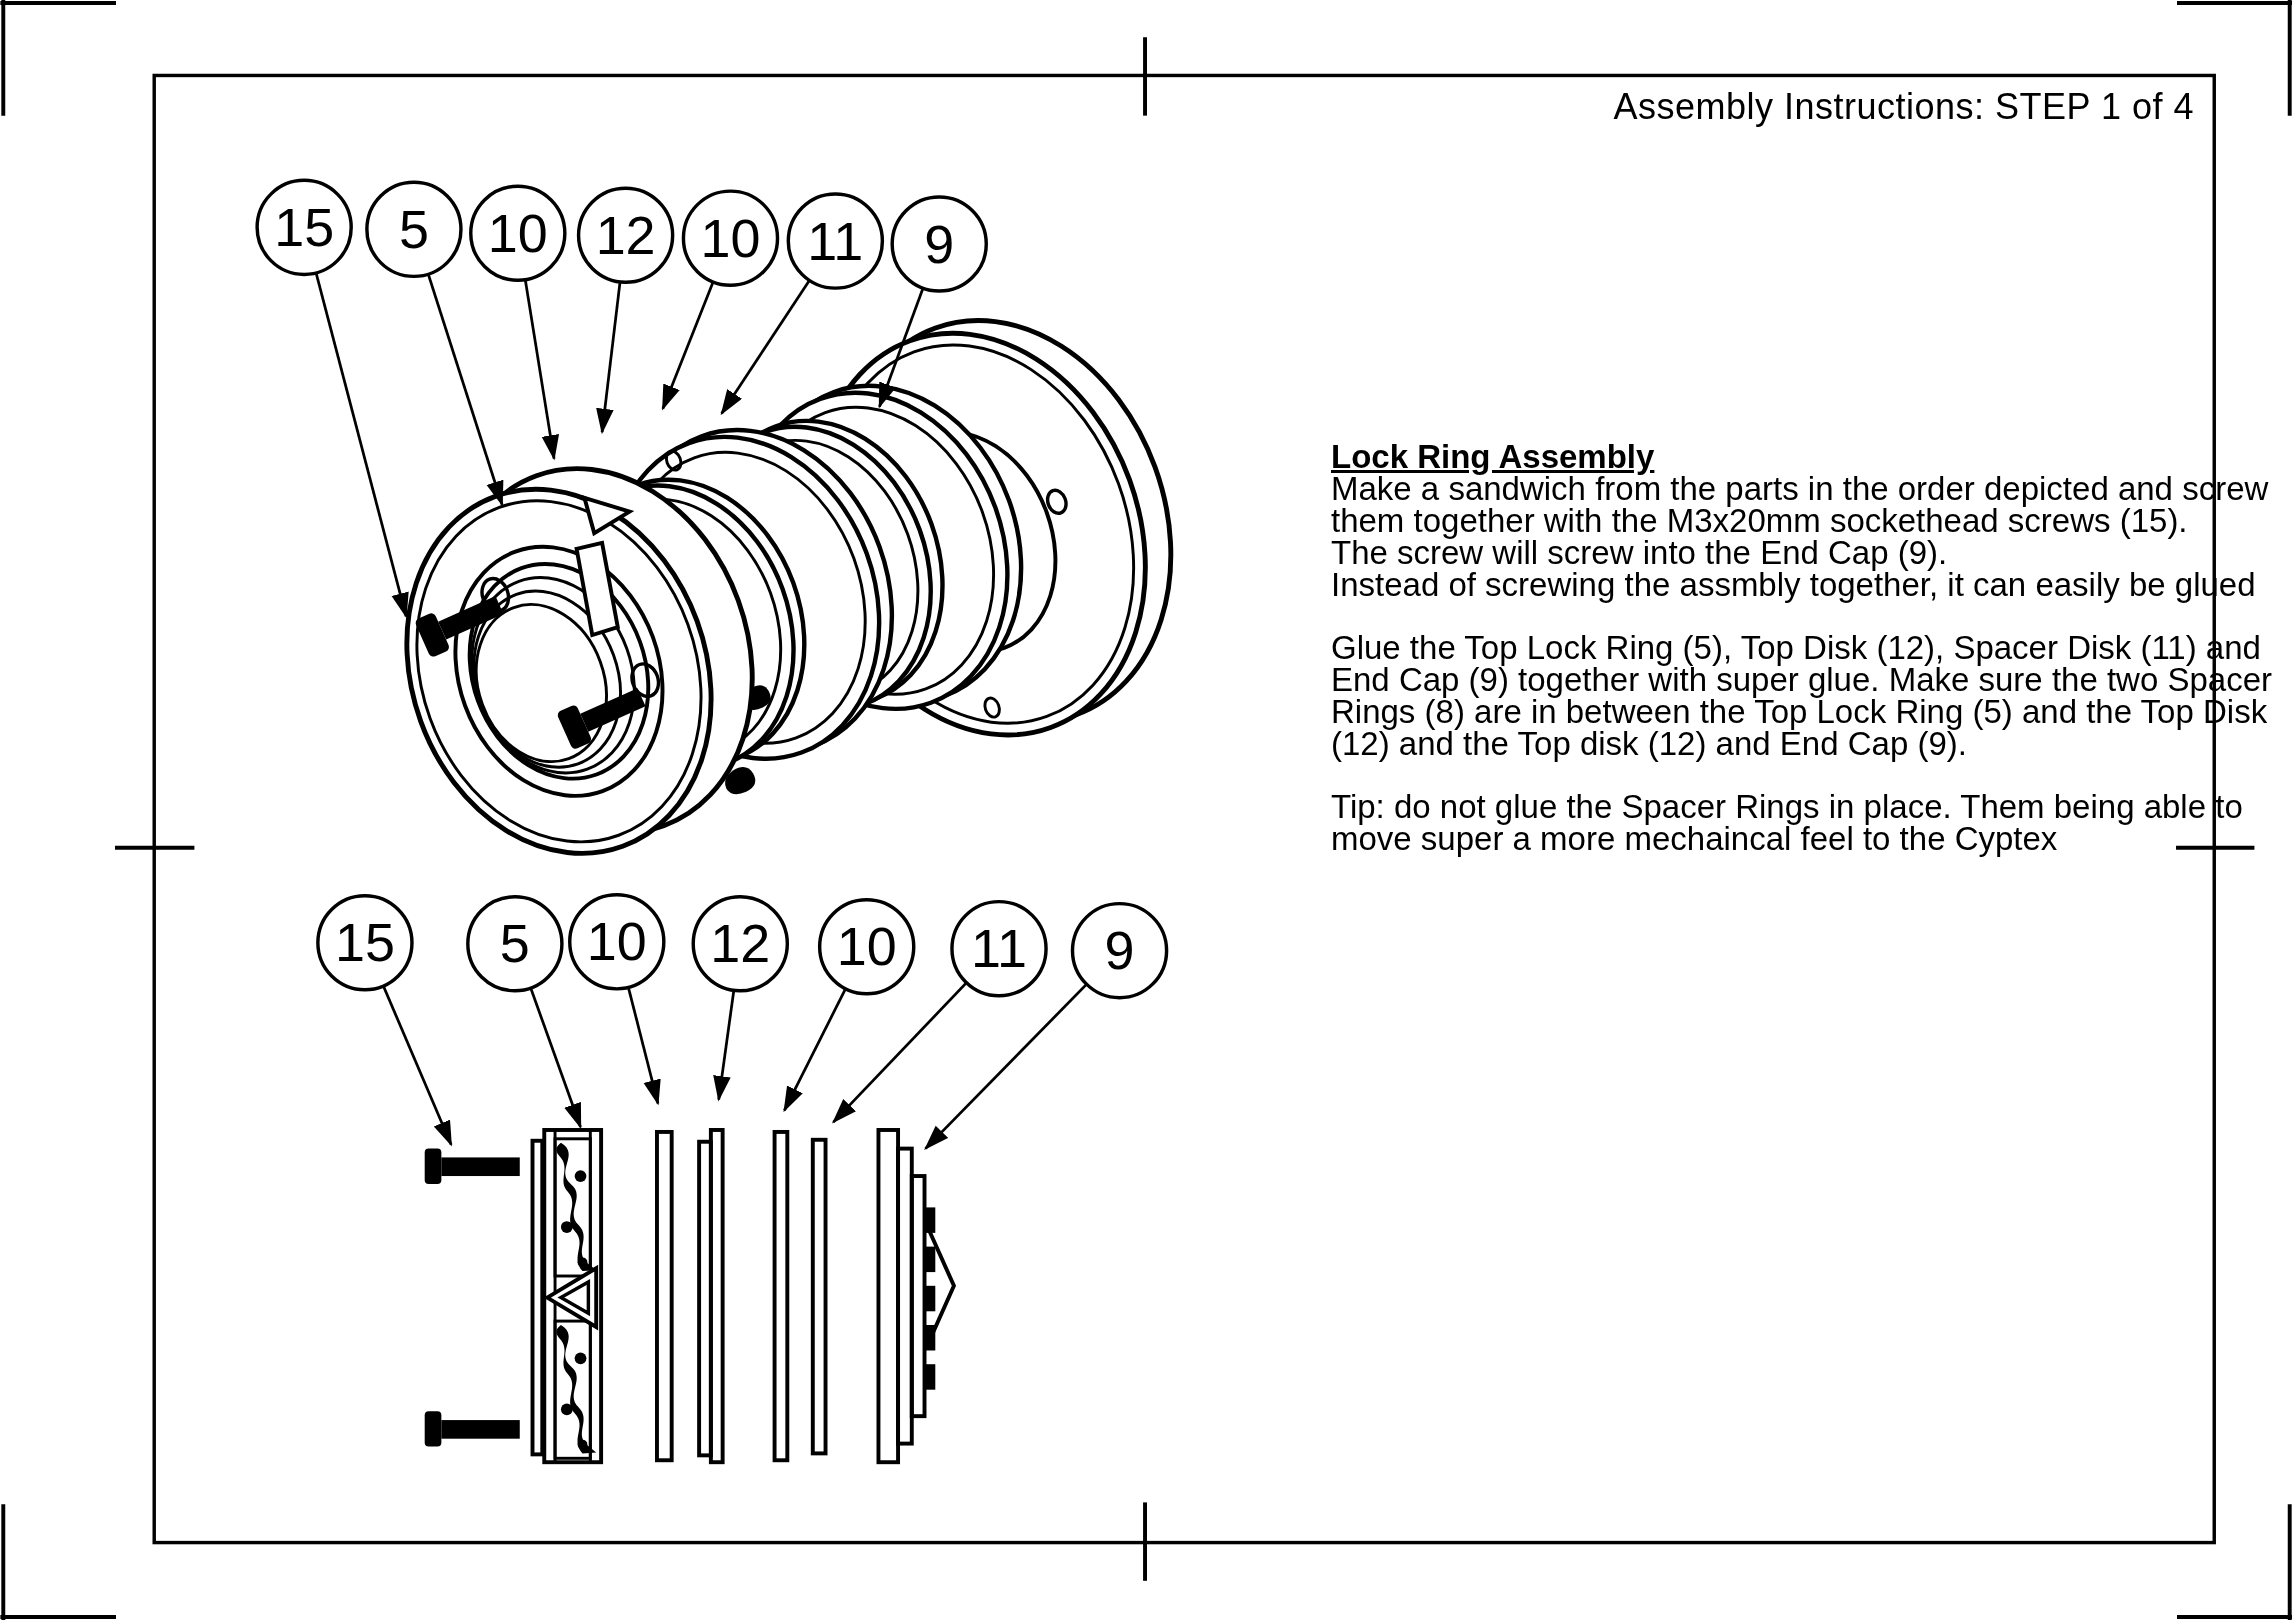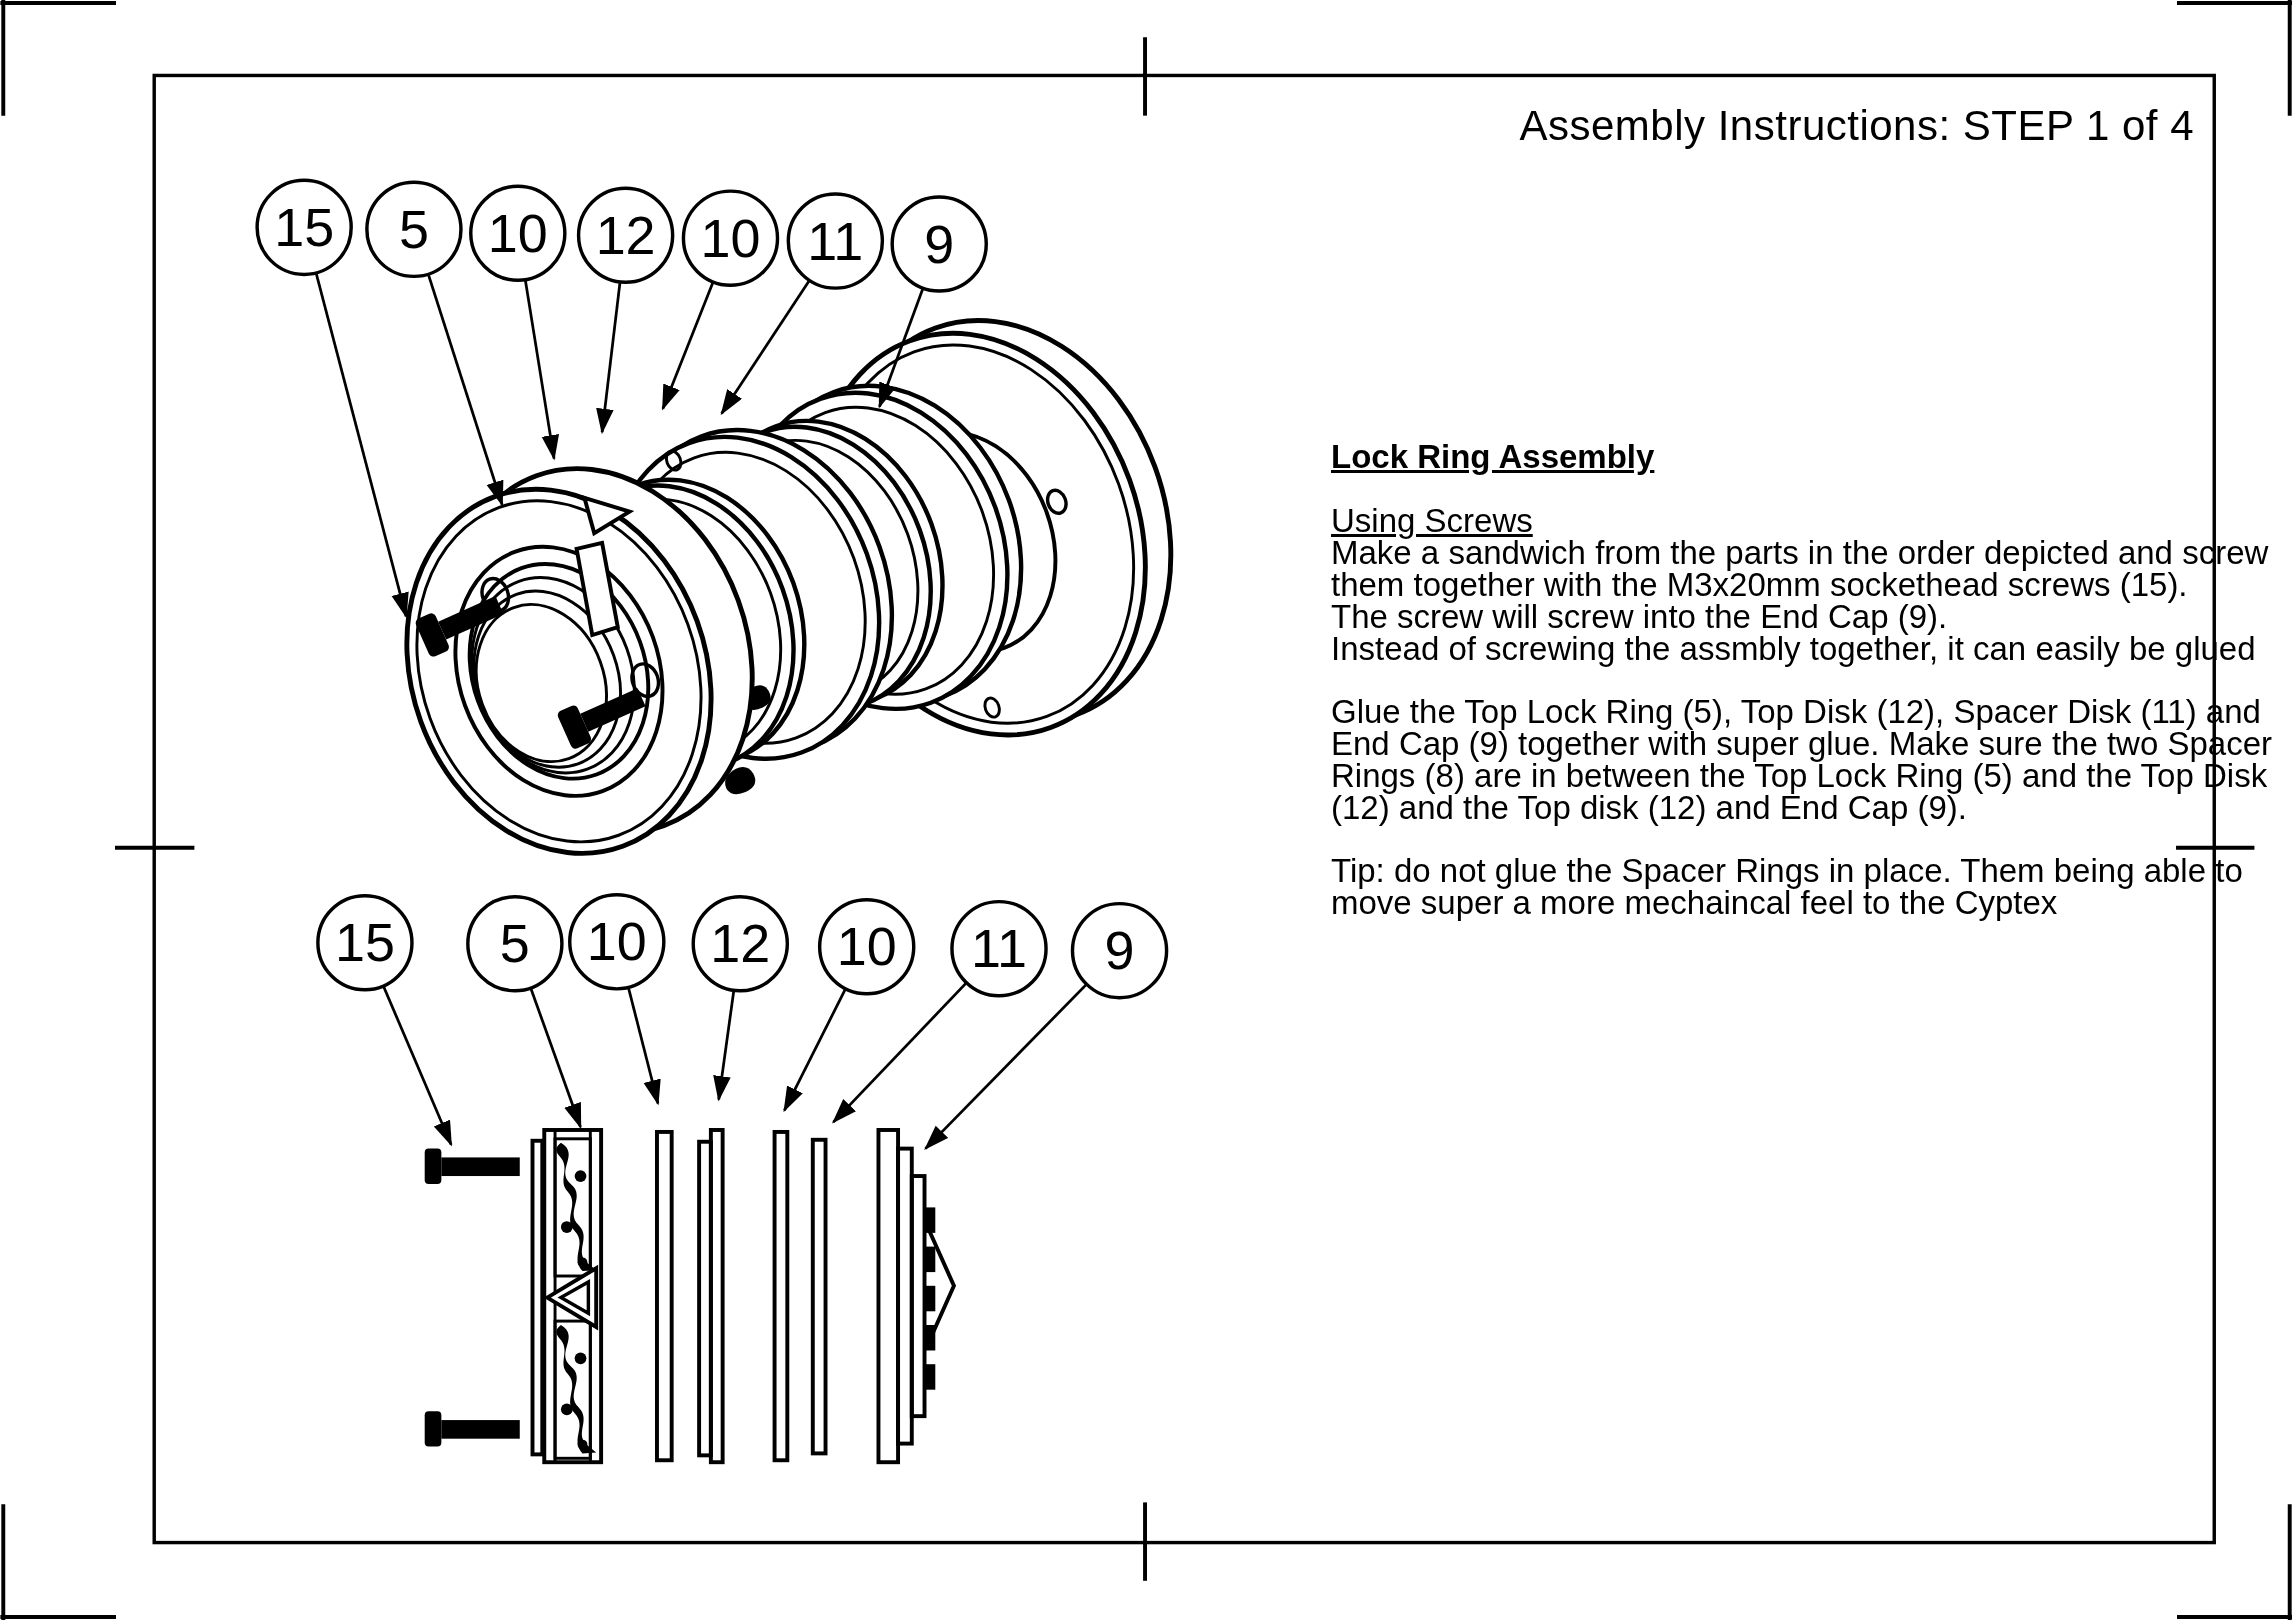--- a/index.html
+++ b/index.html
@@ -1,19 +1,19 @@
 <!DOCTYPE html>
 <html><head>
 <meta charset="utf-8">
 <style>
   html,body{margin:0;padding:0;background:#fff;}
   #page{position:relative;width:2293px;height:1620px;background:#fff;overflow:hidden;
         font-family:"Liberation Sans",sans-serif;color:#000;}
   #art{position:absolute;left:0;top:0;}
-  .title{position:absolute;top:102px;right:99px;font-size:42px;letter-spacing:0.5px;white-space:nowrap;}
+  .title{position:absolute;top:86px;right:99px;font-size:36px;letter-spacing:0.5px;white-space:nowrap;}
   .textblock{position:absolute;left:1331px;top:441px;width:853px;font-size:33px;line-height:32px;}
   .t-line{height:32px;white-space:nowrap;}
   .heading{font-weight:bold;text-decoration:underline;height:32px;}
   .subheading{text-decoration:underline;height:32px;}
   .gap{margin-top:32px;}
   .gap2{margin-top:31px;}
 </style>
 </head>
 <body>
 
@@ -263,21 +263,20 @@
       <text x="1142" y="989">9</text>
     </g>
   </g>
 </svg>
 
   <div class="title">Assembly Instructions: STEP 1 of 4</div>
 
   <div class="textblock">
     <div class="heading">Lock Ring Assembly</div>
 
-    <div class="subheading gap">Using Screws</div>
     <div class="t-line">Make a sandwich from the parts in the order depicted and screw</div>
     <div class="t-line">them together with the M3x20mm sockethead screws (15).</div>
     <div class="t-line">The screw will screw into the End Cap (9).</div>
 
     <div class="t-line">Instead of screwing the assmbly together, it can easily be glued</div>
 
     <div class="t-line gap2">Glue the Top Lock Ring (5), Top Disk (12), Spacer Disk (11) and</div>
     <div class="t-line">End Cap (9) together with super glue. Make sure the two Spacer</div>
     <div class="t-line">Rings (8) are in between the Top Lock Ring (5) and the Top Disk</div>
     <div class="t-line">(12) and the Top disk (12) and End Cap (9).</div>

